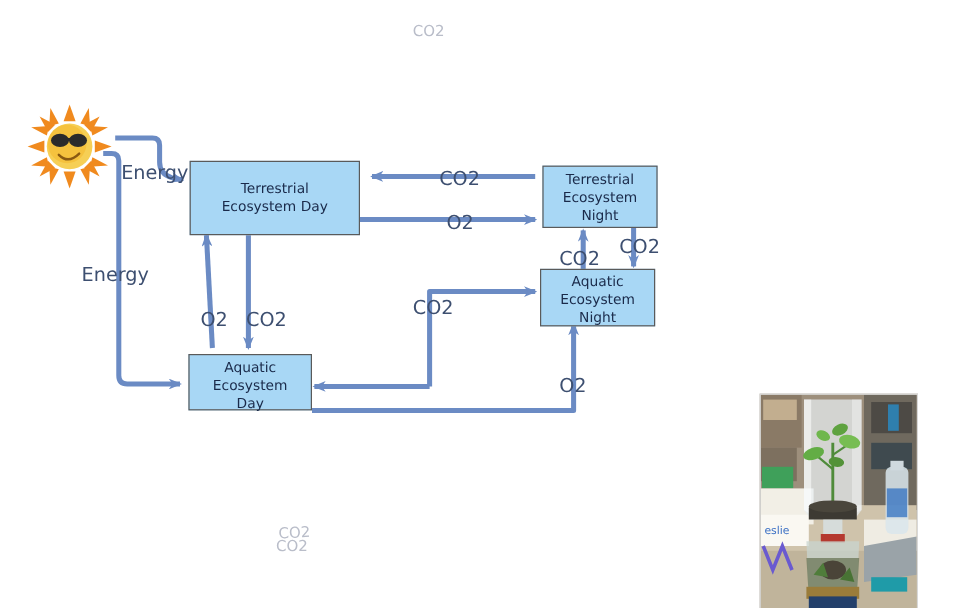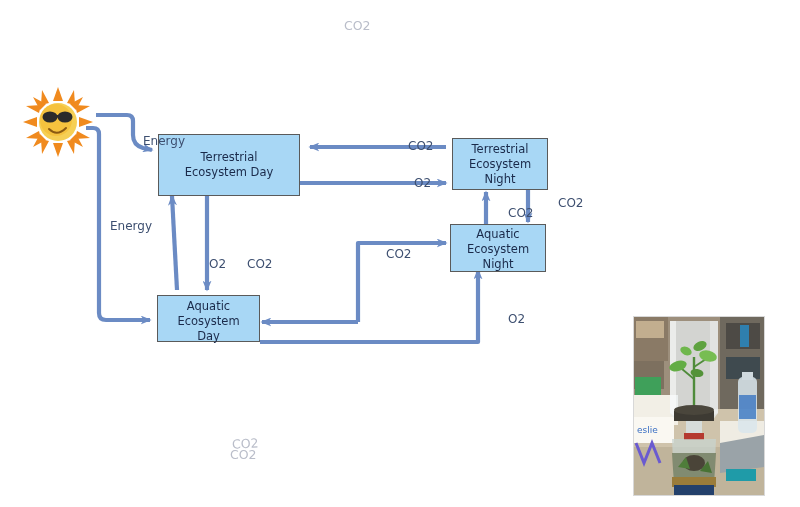--- a/index.html
+++ b/index.html
@@ -10,29 +10,29 @@
 
   .svg-layer{position:absolute;left:0;top:0;width:800px;height:507px;}
 
   .node{position:absolute;background:#a8d7f5;border:1.5px solid #5a5a5a;
         box-sizing:border-box;}
   .node-label{position:absolute;left:50%;transform:translateX(-50%);
         width:150px;text-align:center;color:#1a2a4a;
         font-family:"DejaVu Sans",sans-serif;font-size:11.5px;
         line-height:15px;white-space:pre-line;pointer-events:none;}
 
-  .edge-label{position:absolute;color:#3d4f70;font-size:12px;
-        font-family:"DejaVu Sans",sans-serif;white-space:nowrap;margin-left:42px;}
+  .edge-label{position:absolute;color:#3d4f70;font-size:16px;
+        font-family:"DejaVu Sans",sans-serif;white-space:nowrap;}
 
   .ghost{position:absolute;color:#b9bdc9;font-size:12.5px;
         font-family:"DejaVu Sans",sans-serif;white-space:nowrap;}
 
   #sun{position:absolute;left:22px;top:86px;width:72px;height:72px;}
 
-  #photo{position:absolute;left:633px;top:316px;width:130px;height:178px;
+  #photo{position:absolute;left:633px;top:328px;width:130px;height:178px;
          border:1px solid #d8d8d8;overflow:hidden;background:#b9b2a4;}
 </style>
 </head>
 <body>
 
 <div id="canvas">
 
   <svg class="svg-layer" viewBox="0 0 800 507" width="800" height="507">
     <defs>
       <marker id="ah" markerWidth="11" markerHeight="9" refX="9.4" refY="4.5" orient="auto" markerUnits="userSpaceOnUse">

